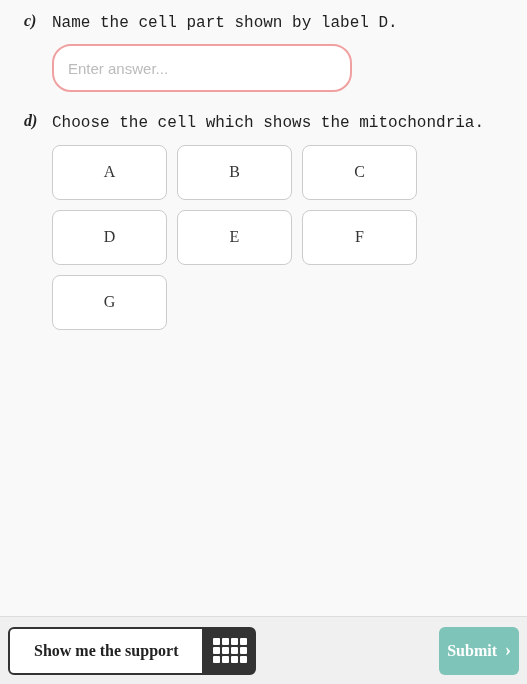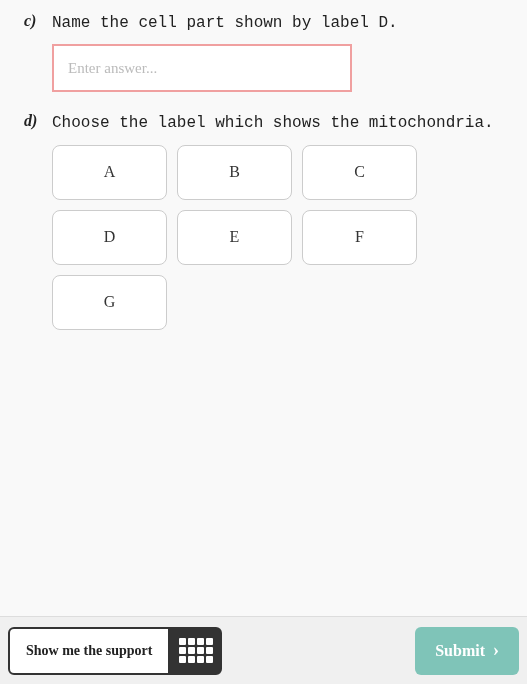--- a/index.html
+++ b/index.html
@@ -58,27 +58,27 @@
       font-weight: normal;
       line-height: 1.4;
       font-family: Liberation Mono, monospace;
     }
 
     .answer-input {
       display: block;
       width: 300px;
       height: 48px;
       border: 2px solid #f0a0a0;
-      border-radius: 0;
+      border-radius: 19px;
       padding: 10px 14px;
       font-size: 15px;
       color: #999;
       background: #fff;
       outline: none;
-      font-family: Liberation Serif, serif;
+      font-family: Liberation Sans, sans-serif;
       margin-left: 28px;
     }
 
     .answer-input::placeholder {
       color: #bbb;
     }
 
     .choice-grid {
       display: grid;
       grid-template-columns: repeat(3, 115px);
@@ -111,22 +111,22 @@
       align-items: center;
       padding: 0 8px;
       gap: 0;
     }
 
     .show-support-btn {
       height: 48px;
       background: #fff;
       border: 2px solid #333;
       border-radius: 6px 0 0 6px;
-      padding: 0 16px;
-      font-size: 14px;
+      padding: 0 24px;
+      font-size: 16px;
       font-family: 'Georgia', serif;
       font-weight: bold;
       color: #222;
       cursor: pointer;
       display: flex;
       align-items: center;
       white-space: nowrap;
     }
 
     .grid-icon-btn {
@@ -157,21 +157,21 @@
 
     .spacer {
       flex: 1;
     }
 
     .submit-btn {
       height: 48px;
       background: #7fc4b8;
       border: none;
       border-radius: 6px;
-      padding: 0 20px;
+      padding: 0 8px;
       font-size: 16px;
       font-family: 'Georgia', serif;
       font-weight: bold;
       color: #fff;
       cursor: pointer;
       display: flex;
       align-items: center;
       gap: 8px;
     }
 
@@ -190,21 +190,21 @@
       <div class="section-label">
         <span class="letter">c)</span>
         <span class="question-text">Name the cell part shown by label D.</span>
       </div>
       <input class="answer-input" type="text" placeholder="Enter answer..." style="">
     </div>
 
     <div class="section">
       <div class="section-label">
         <span class="letter">d)</span>
-        <span class="question-text">Choose the label which shows the mitochondria.</span>
+        <span class="question-text">Choose the cell which shows the mitochondria.</span>
       </div>
       <div class="choice-grid" id="choice-grid">
 
       <button class="choice-btn">A</button>
           <button class="choice-btn">B</button>
           <button class="choice-btn">C</button>
           <button class="choice-btn">D</button>
           <button class="choice-btn">E</button>
           <button class="choice-btn">F</button>
           <button class="choice-btn">G</button>

